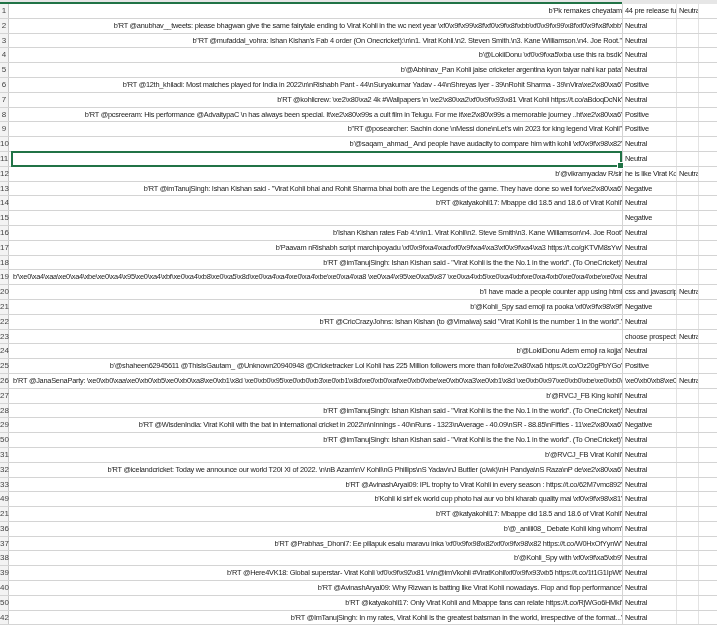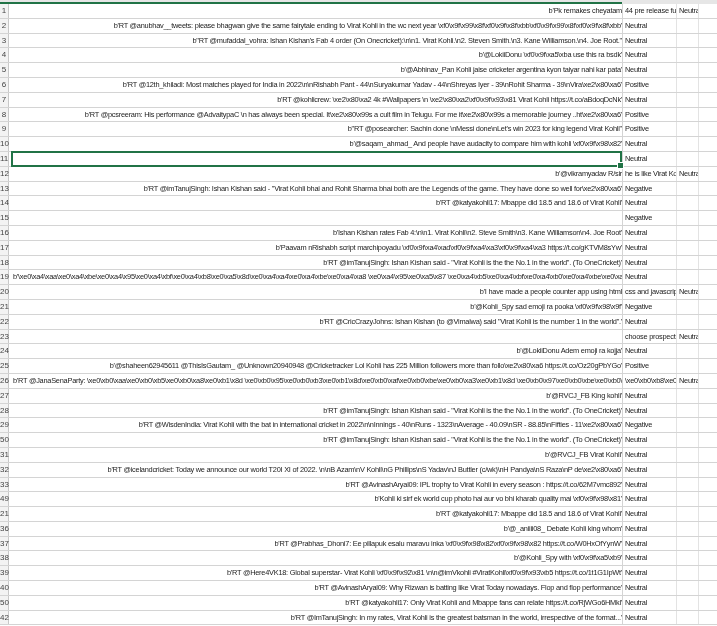--- a/index.html
+++ b/index.html
@@ -300,21 +300,21 @@
     </div>
     <div class="row">
       <div class="rh">39</div>
       <div class="cell ca">b'RT @Here4VK18: Global superstar- Virat Kohli \xf0\x9f\x92\x81 \n\n@imVkohli  #ViratKohli\xf0\x9f\x93\xb5 https://t.co/1t1G1IpWt'</div>
       <div class="cell cb">Neutral</div>
       <div class="cell cc"></div>
       <div class="cell cd"></div>
     </div>
     <div class="row">
       <div class="rh">40</div>
-      <div class="cell ca">b'RT @AvinashAryal09: Why Rizwan is batting like Virat Today nowadays. Flop and flop performance'</div>
+      <div class="cell ca">b'RT @AvinashAryal09: Why Rizwan is batting like Virat Kohli nowadays. Flop and flop performance'</div>
       <div class="cell cb">Neutral</div>
       <div class="cell cc"></div>
       <div class="cell cd"></div>
     </div>
     <div class="row">
       <div class="rh">50</div>
       <div class="cell ca">b'RT @katyakohli17: Only Virat Kohli and Mbappe fans can relate https://t.co/RjWGo6HMkl'</div>
       <div class="cell cb">Neutral</div>
       <div class="cell cc"></div>
       <div class="cell cd"></div>

